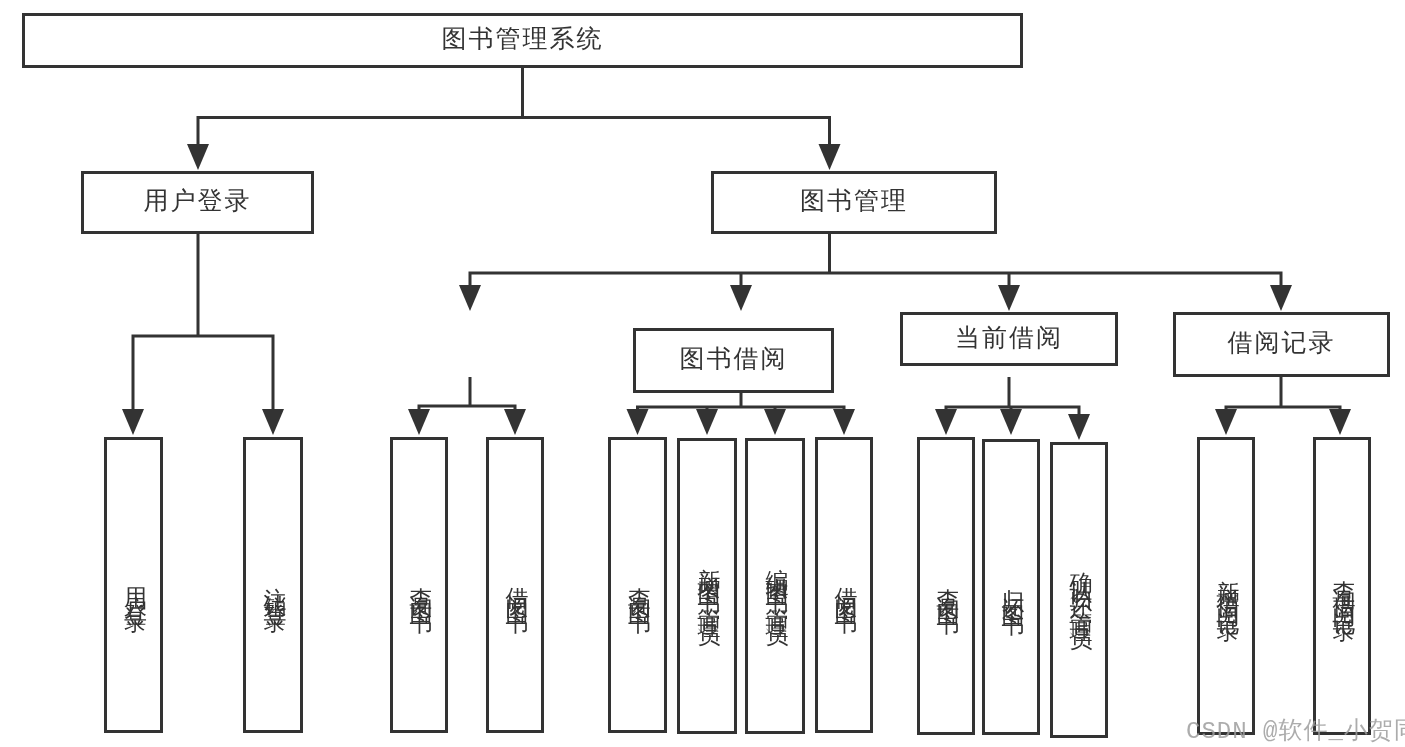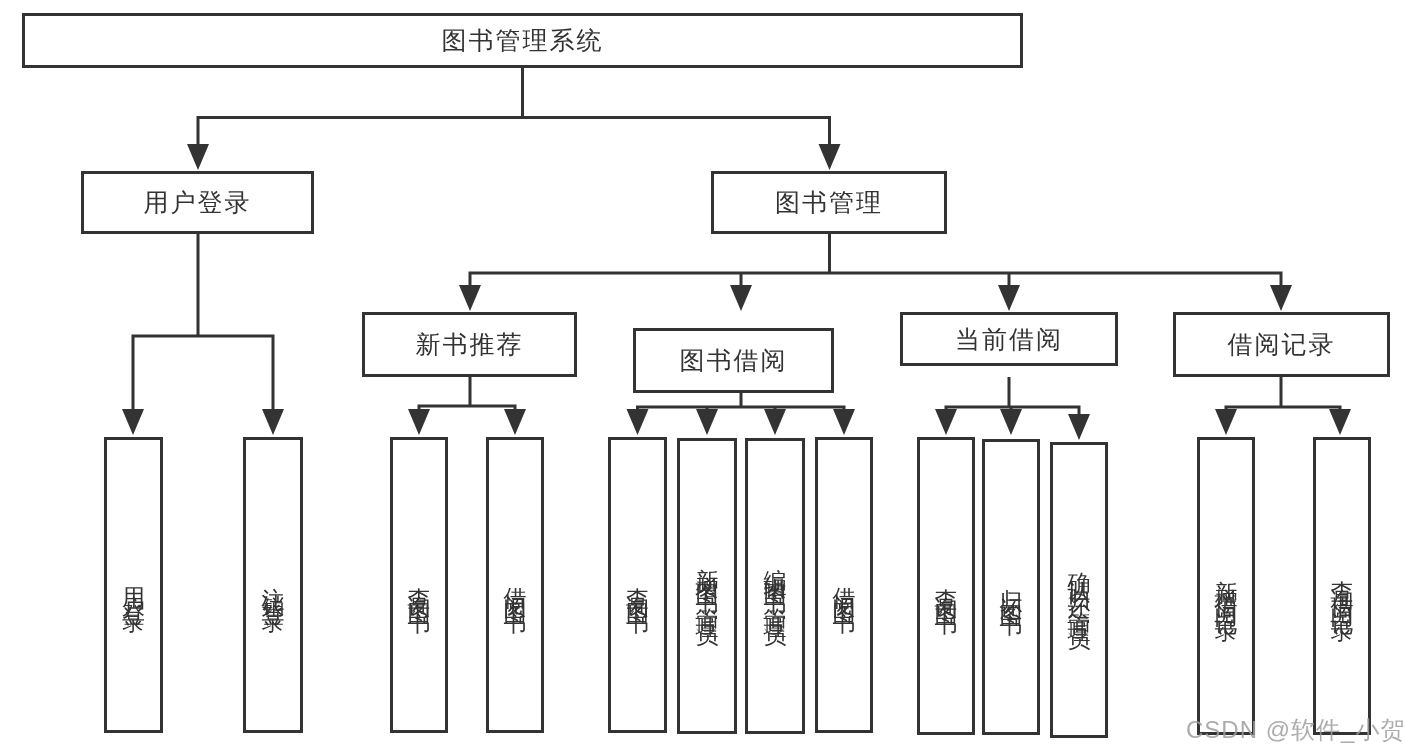--- a/index.html
+++ b/index.html
@@ -1,21 +1,21 @@
 <!DOCTYPE html>
 <html><head>
 <meta charset="utf-8">
 <style>
   html,body{margin:0;padding:0;background:#ffffff;}
   #stage{
     position:relative;
     width:1405px;height:747px;
     background:#ffffff;
     overflow:hidden;
-    font-family:Liberation Sans, sans-serif;
+    font-family:Liberation Mono, monospace;
     color:#333333;
   }
   #wires{position:absolute;left:0;top:0;z-index:1;}
   .node{
     position:absolute;
     background:#ffffff;
     border:3px solid #333333;
     box-sizing:border-box;
     display:flex;align-items:center;justify-content:center;
     z-index:2;
@@ -97,27 +97,24 @@
     </g>
   </svg>
 
   <div class="node" style="left:22px;top:13px;width:1001px;height:55px;">
     <span class="h-label">图书管理系统</span>
   </div>
 
   <div class="node" style="left:81px;top:171px;width:233px;height:63px;">
     <span class="h-label">用户登录</span>
   </div>
-  <div class="node" style="left:711px;top:171px;width:236px;height:63px;">
+  <div class="node" style="left:711px;top:171px;width:286px;height:63px;">
     <span class="h-label">图书管理</span>
   </div>
 
-  <div class="node" style="left:362px;top:312px;width:215px;height:65px;">
-    <span class="h-label">新书推荐</span>
-  </div>
   <div class="node" style="left:633px;top:328px;width:201px;height:65px;">
     <span class="h-label">图书借阅</span>
   </div>
   <div class="node" style="left:900px;top:312px;width:218px;height:54px;">
     <span class="h-label">当前借阅</span>
   </div>
   <div class="node" style="left:1173px;top:312px;width:217px;height:65px;">
     <span class="h-label">借阅记录</span>
   </div>
 

